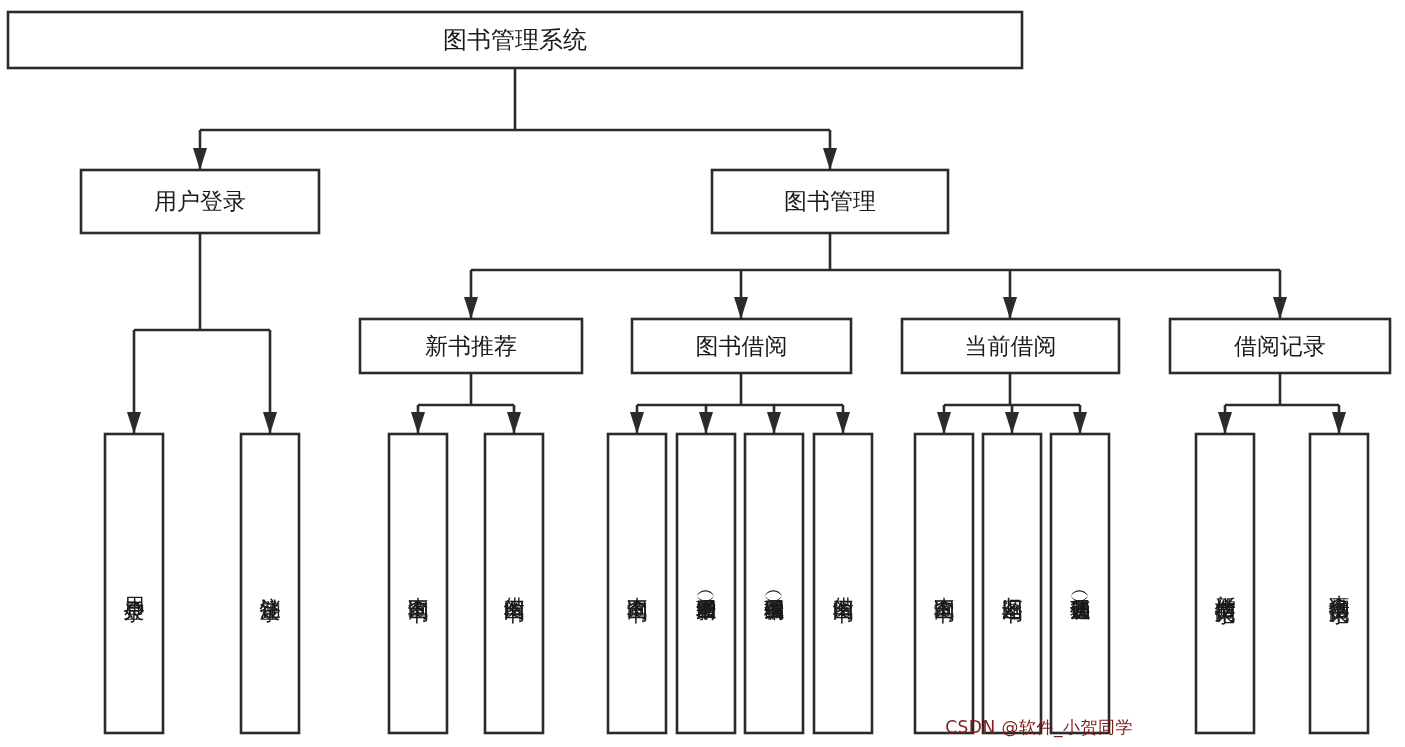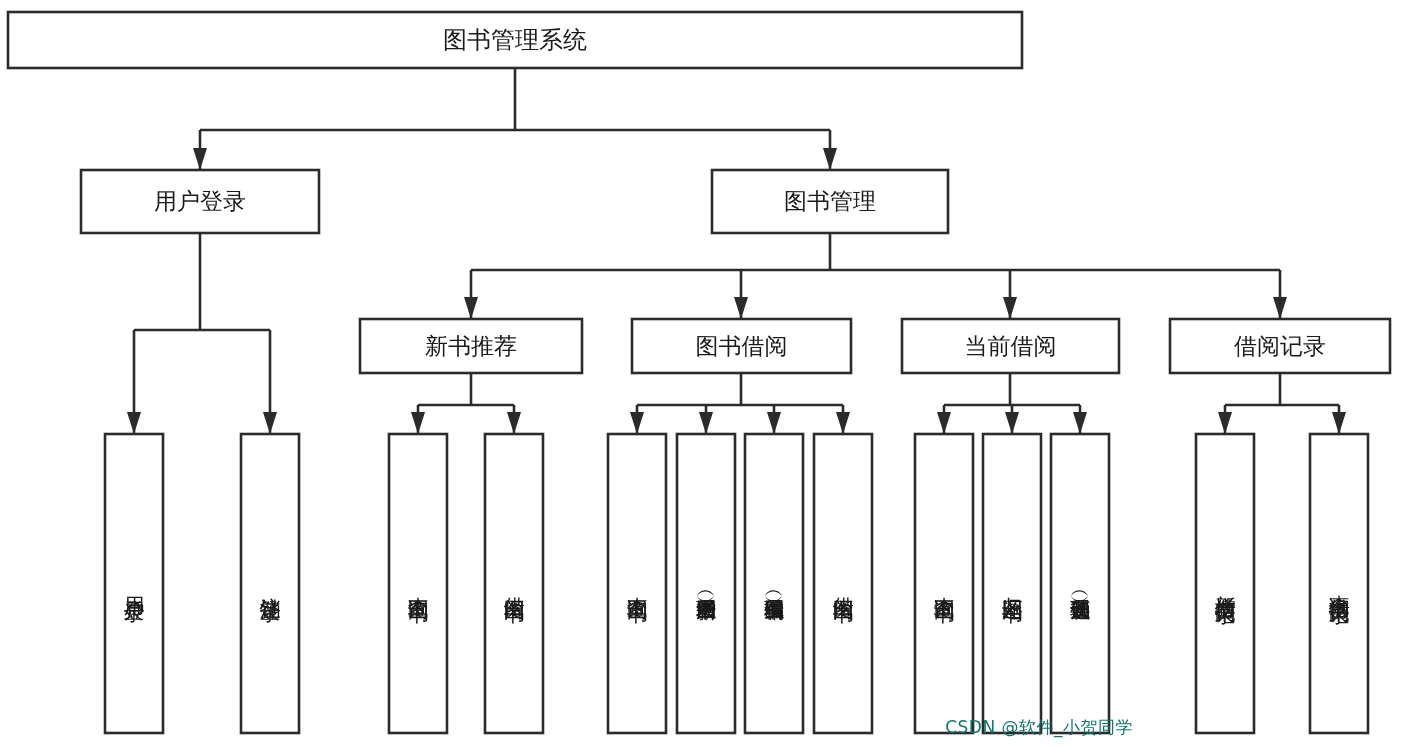--- a/index.html
+++ b/index.html
@@ -76,21 +76,21 @@
   .vlabel.tight {
     letter-spacing: 0px;
     font-size: 20px;
   }
   #watermark {
     position: absolute;
     right: 10px;
     bottom: 8px;
     font-family: "DejaVu Sans", "Liberation Sans", sans-serif;
     font-size: 17px;
-    color: #0f766e;
+    color: #7f1d1d;
     white-space: nowrap;
     letter-spacing: 0.5px;
   }
 </style>
 </head>
 <body>
 
 <div id="diagram-root">
 
   <svg id="flowchart" viewBox="0 0 1405 747">

